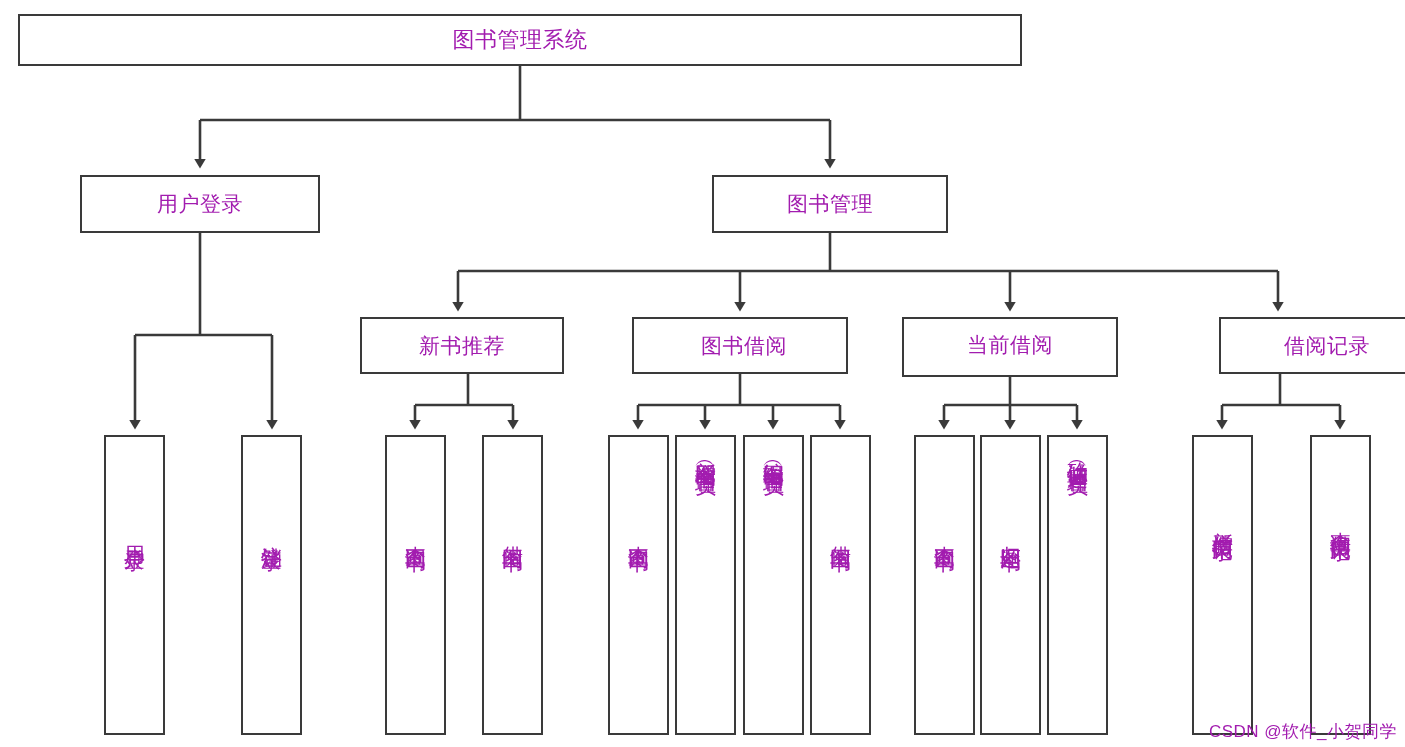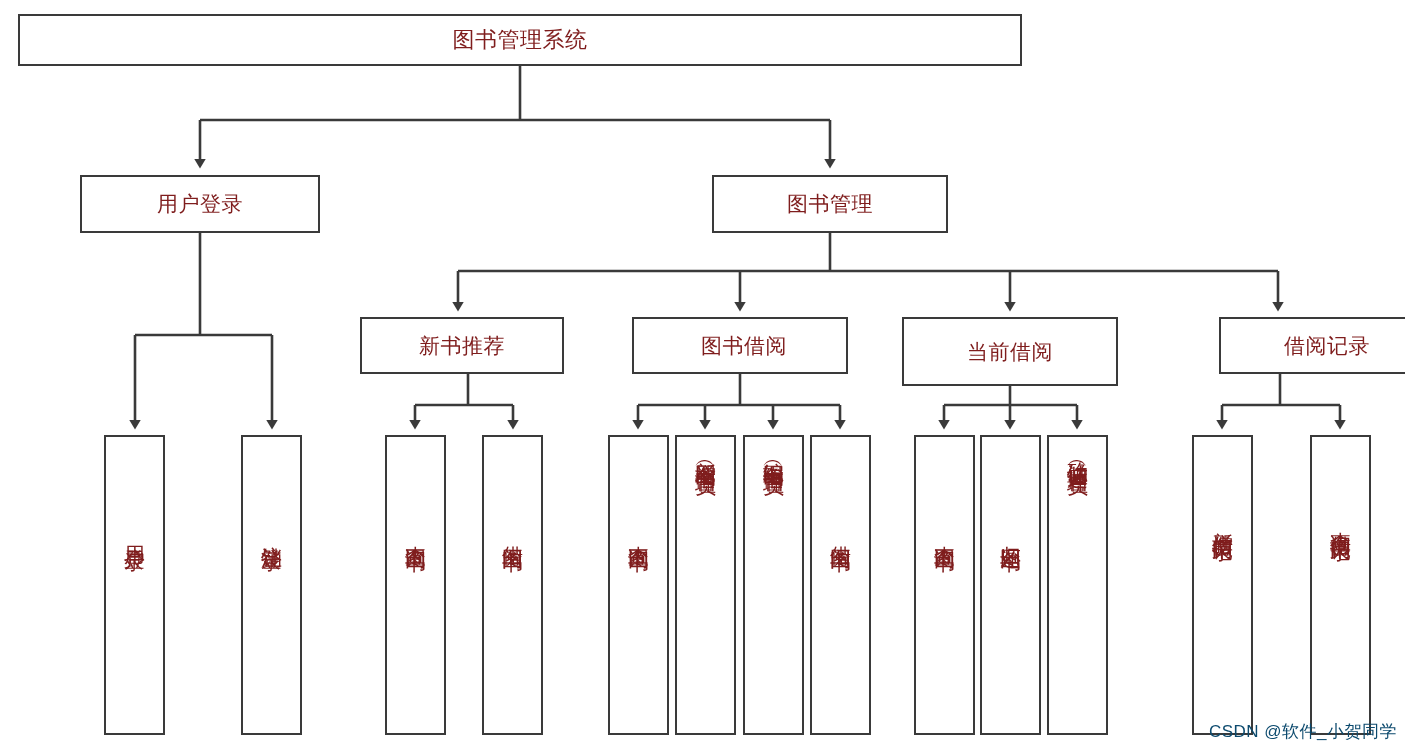--- a/index.html
+++ b/index.html
@@ -31,21 +31,21 @@
     position: absolute;
     box-sizing: border-box;
     background: #ffffff;
     border: 2px solid #3a3a3a;
     display: flex;
     align-items: center;
     justify-content: center;
     z-index: 2;
   }
   .node-label {
-    color: #7f1d1d;
+    color: #a21caf;
     font-size: 21px;
     line-height: 1.12;
     letter-spacing: 0.5px;
     white-space: nowrap;
     text-align: center;
   }
   
   .node.root .node-label { font-size: 22px; }
 
   
@@ -65,21 +65,21 @@
   }
   
   .node.vertical.mid { padding-top: 78px; }
   .node.vertical.mid2 { padding-top: 92px; }
 
   .watermark {
     position: absolute;
     right: 8px;
     bottom: 4px;
     font-size: 17px;
-    color: #0c4a6e;
+    color: #a21caf;
     letter-spacing: 0.5px;
     z-index: 3;
     white-space: nowrap;
   }
 </style>
 </head>
 <body>
 
 <div id="canvas">
 
@@ -146,21 +146,21 @@
   </div>
 
   <div class="node" style="left:360px; top:317px; width:204px; height:57px;">
     <span class="node-label">新书推荐</span>
   </div>
 
   <div class="node" style="left:632px; top:317px; width:216px; height:57px;padding-left:8px;">
     <span class="node-label">图书借阅</span>
   </div>
 
-  <div class="node" style="left:902px; top:317px; width:216px; height:69px;">
+  <div class="node" style="left:902px; top:317px; width:216px; height:60px;font-family:Liberation Mono, monospace;">
     <span class="node-label">当前借阅</span>
   </div>
 
   <div class="node" style="left:1172px; top:317px; width:216px; height:57px;margin-left:47px;">
     <span class="node-label">借阅记录</span>
   </div>
 
   <div class="node vertical mid2" style="left:104px; top:435px; width:61px; height:300px;">
     <span class="node-label">用户登录</span>
   </div>

